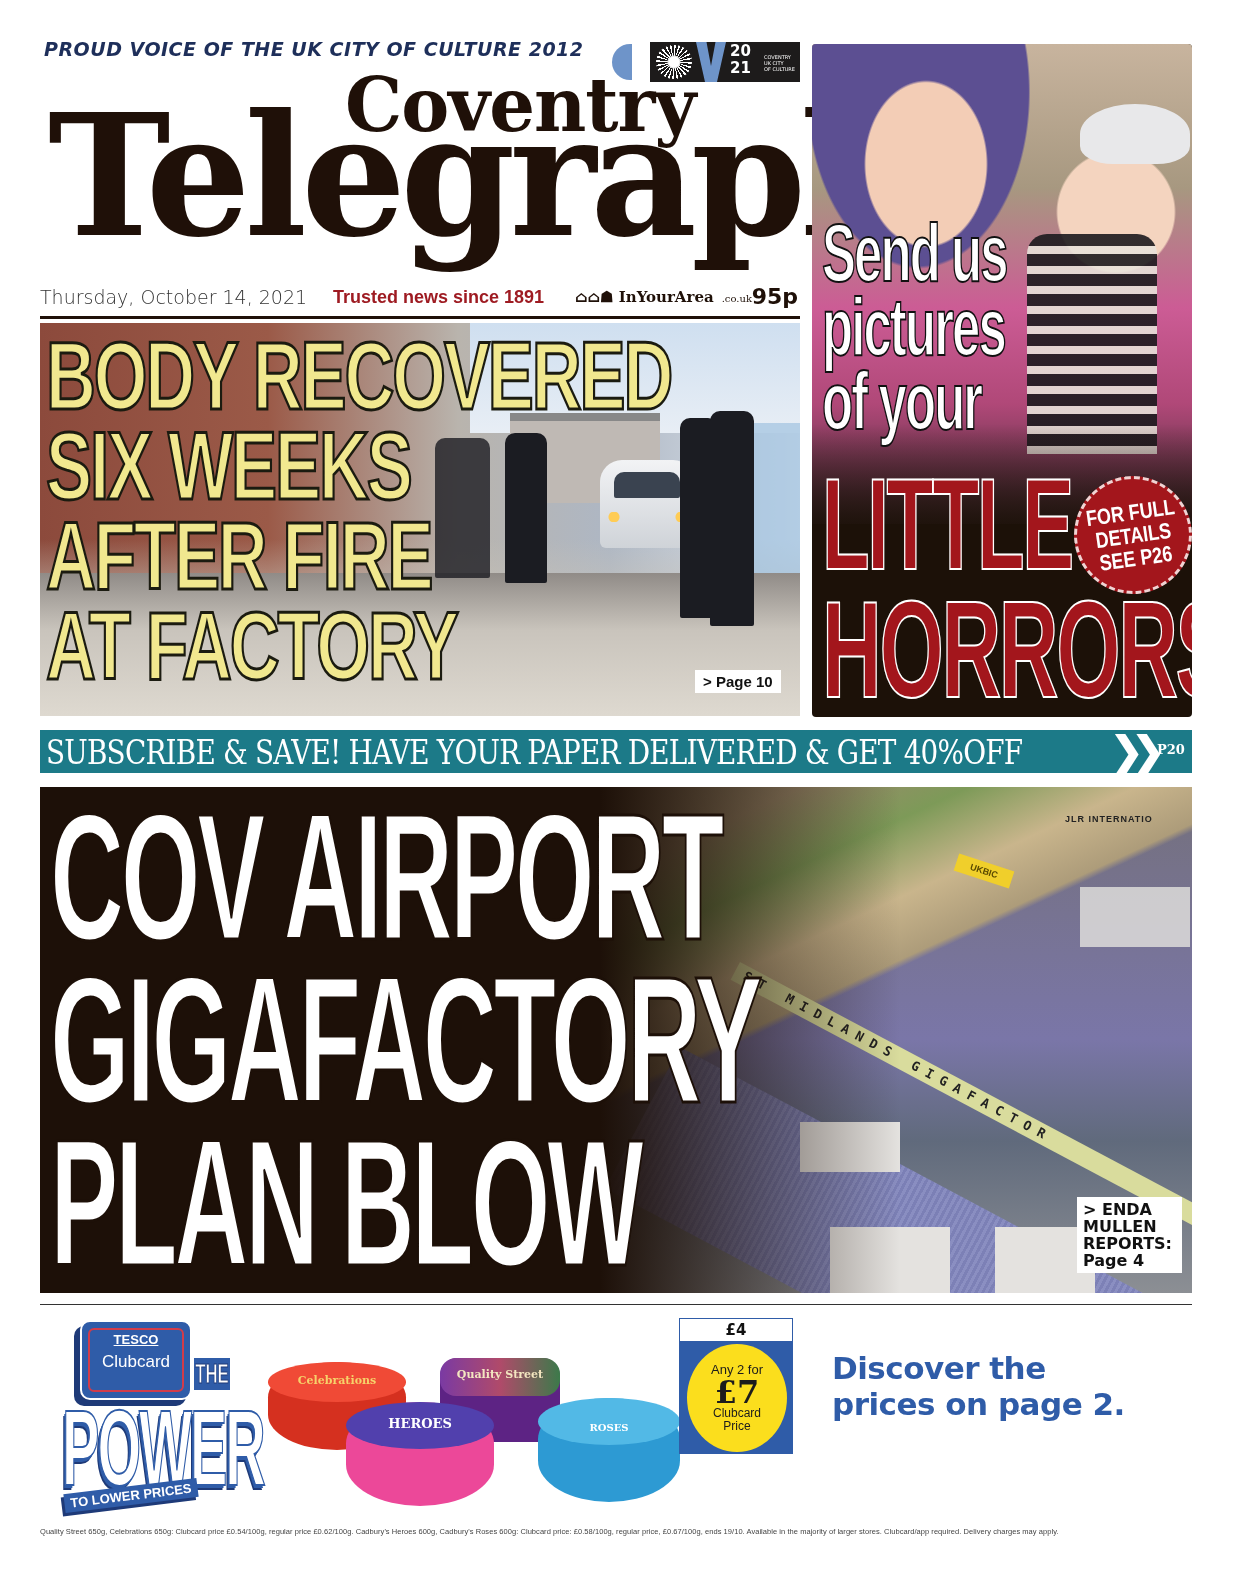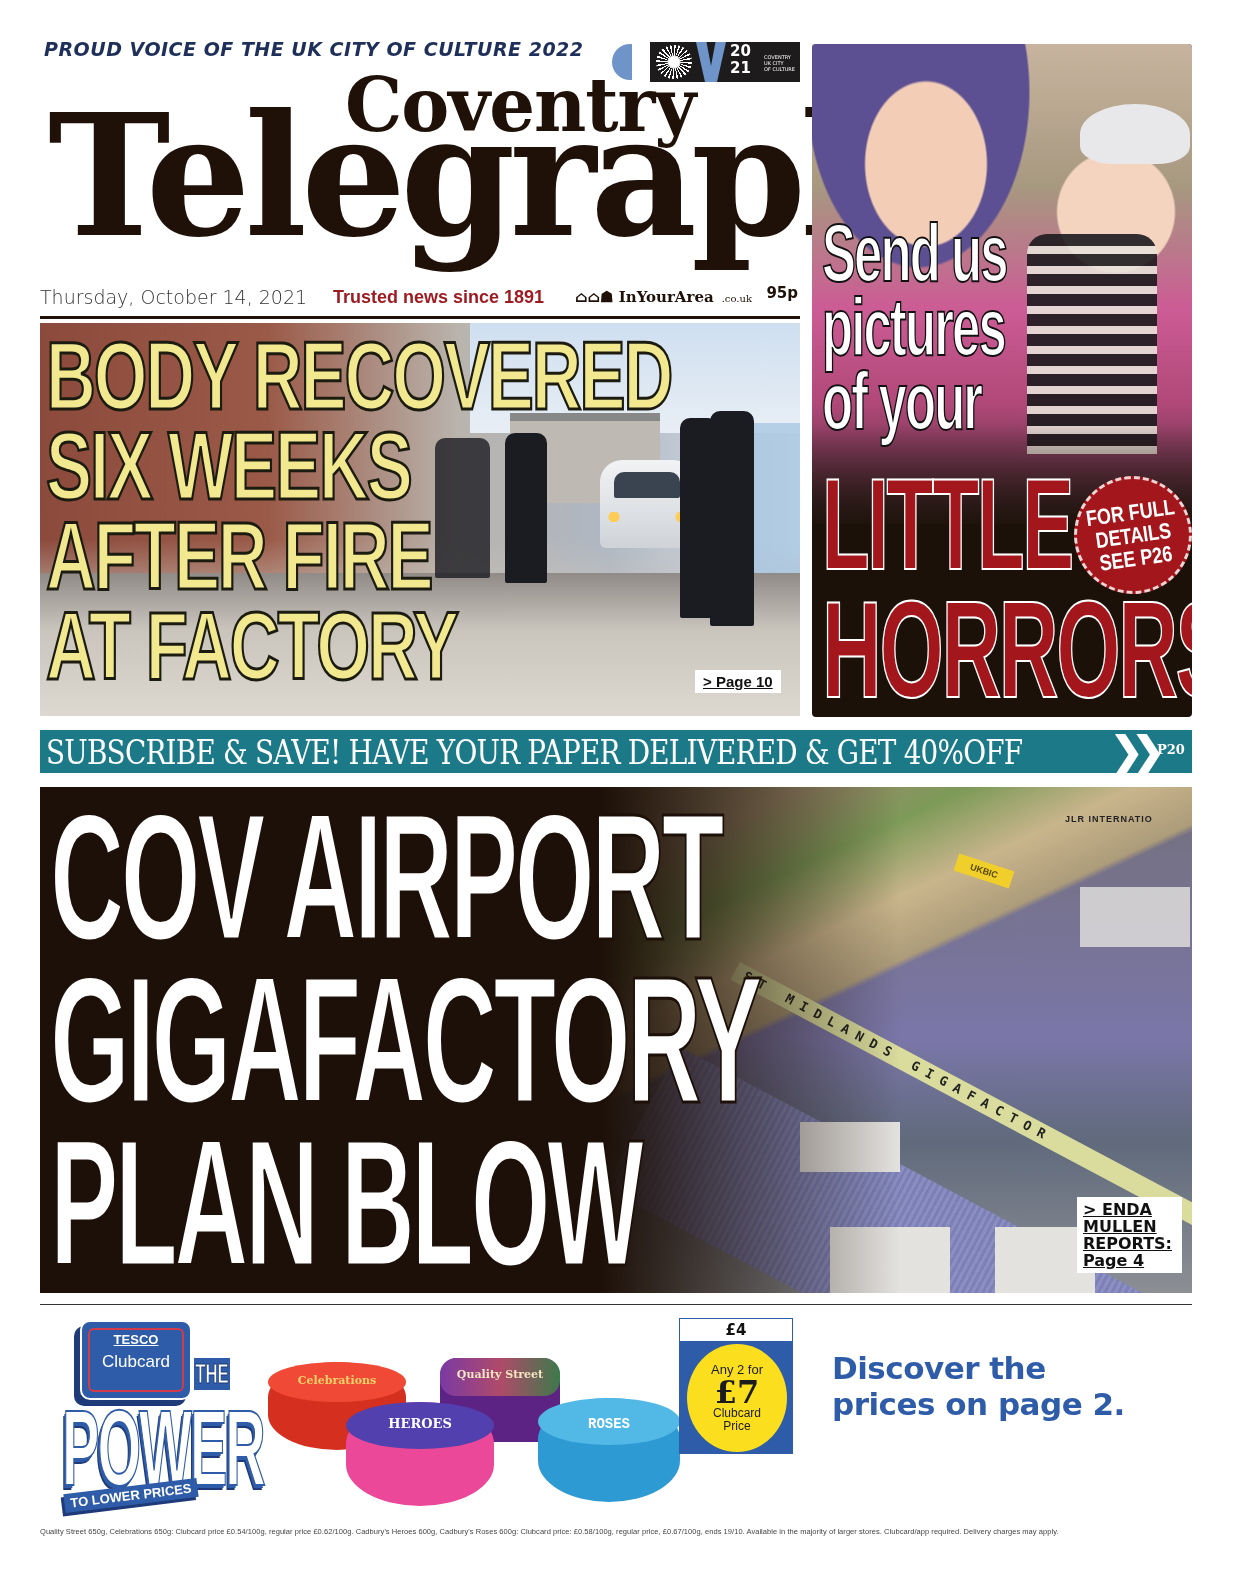--- a/index.html
+++ b/index.html
@@ -44,21 +44,21 @@
     font-size: 168px; line-height: 1; color: #1f1008; letter-spacing: -6px;
     transform: scaleX(0.98);
     transform-origin: left top;
   }
 
   .dateline { position: absolute; left: 40px; top: 286px; width: 760px; height: 26px; }
   .date { position: absolute; left: 0; top: 0; font-size: 19px; color: #333; font-family: "DejaVu Sans", sans-serif; font-weight: 300; }
   .trusted { position: absolute; left: 293px; top: 1px; font-size: 18px; font-weight: bold; color: #9e1b22; }
   .iya { position: absolute; left: 535px; top: 2px; font-size: 15px; color: #1f1008; font-family: "DejaVu Serif", serif; font-weight: bold; }
   .iya .small { font-size: 10px; font-weight: normal; padding-left: 8px; }
-  .price { position: absolute; right: 2px; top: -2px; font-size: 15px; font-weight: bold; color: #1f1008; font-family: "DejaVu Sans", sans-serif; }
+  .price { position: absolute; right: 2px; top: -2px; font-size: 22px; font-weight: bold; color: #1f1008; font-family: "DejaVu Sans", sans-serif; }
   .mast-rule { position: absolute; left: 40px; top: 316px; width: 760px; height: 3px; background: #1f1008; }
 
   
   .story1 {
     position: absolute; left: 40px; top: 323px; width: 760px; height: 393px; overflow: hidden;
     background:
       linear-gradient(180deg, rgba(255,255,255,0) 55%, rgba(200,195,185,0.9) 75%, #d9d4cc 100%),
       linear-gradient(90deg, #8c4a3c 0%, #9b5a48 30%, #b9b4ad 55%, #aeb7c4 75%, #dfe6ee 100%);
   }
   .s1-sky { position: absolute; right: 0; top: 0; width: 330px; height: 110px; background: linear-gradient(180deg, #cfdff0, #e8eef5); }
@@ -78,21 +78,21 @@
     position: absolute; left: 6px; top: 8px;
     font-family: "Liberation Sans", sans-serif; font-weight: bold;
     font-size: 96px; line-height: 90px; letter-spacing: -3px;
     color: #f1e88f; -webkit-text-stroke: 3px #1b1b10;
     transform: scaleX(0.72); transform-origin: left top;
     white-space: nowrap;
   }
   .s1-headline div { display: block; }
   .page-ref {
     position: absolute; background: #fff; color: #111;
-    font-weight: bold; font-family: "Liberation Sans", sans-serif; text-decoration: underline;
+    font-weight: bold; font-family: "Liberation Sans", sans-serif;
   }
   .s1-ref { left: 655px; top: 347px; padding: 3px 8px; font-size: 15px; }
 
   
   .halloween {
     position: absolute; left: 812px; top: 44px; width: 380px; height: 673px;
     background: #1c1108; border-radius: 4px; overflow: hidden;
   }
   .hw-photo {
     position: absolute; left: 0; top: 0; width: 380px; height: 480px;
@@ -240,21 +240,21 @@
   .fineprint {
     position: absolute; left: 40px; top: 1527px; width: 1152px;
     font-size: 7.5px; color: #444; white-space: nowrap; letter-spacing: 0.05px;
     font-family: "Liberation Sans", sans-serif;
   }
 </style>
 </head>
 <body>
 
 <header>
-  <div class="tagline">PROUD VOICE OF THE UK CITY OF CULTURE 2022</div>
+  <div class="tagline">PROUD VOICE OF THE UK CITY OF CULTURE 2012</div>
 
   <div class="coc-logo">
     <div class="coc-blue-arc"></div>
     <div class="coc-black"></div>
     <div class="coc-burst"></div>
     <div class="coc-v"></div>
     <div class="coc-year">
       <div>20</div>
       <div>21</div>
     </div>
@@ -367,21 +367,21 @@
   <div class="tub" style="left:440px;top:1358px;width:120px;height:84px;background:#5d2384;border-radius:18px;">
     <div class="tub-lid" style="background:linear-gradient(90deg,#7a3aa3,#b04a6a,#3c7a4a);border-radius:16px;"></div>
     <div class="tub-label" style="top:10px;font-size:11px;color:#f3e6c0;">Quality Street</div>
   </div>
   <div class="tub" style="left:346px;top:1402px;width:148px;height:104px;background:#ec4899;">
     <div class="tub-lid" style="background:#5140ad;"></div>
     <div class="tub-label" style="top:14px;font-size:13px;">HEROES</div>
   </div>
   <div class="tub" style="left:538px;top:1398px;width:142px;height:104px;background:#2d9ad3;">
     <div class="tub-lid" style="background:#52b9e6;"></div>
-    <div class="tub-label" style="top:18px;font-size:14px;font-family:Liberation Mono, monospace;">ROSES</div>
+    <div class="tub-label" style="top:24px;font-size:10px;">ROSES</div>
   </div>
 
   <div class="price-box">
     <div class="pb-top">£4</div>
     <div class="pb-blue">
       <div class="pb-circle">
         <div class="pb-any">Any 2 for</div>
         <div class="pb-big">£7</div>
         <div class="pb-cc">Clubcard</div>
         <div class="pb-cc">Price</div>

